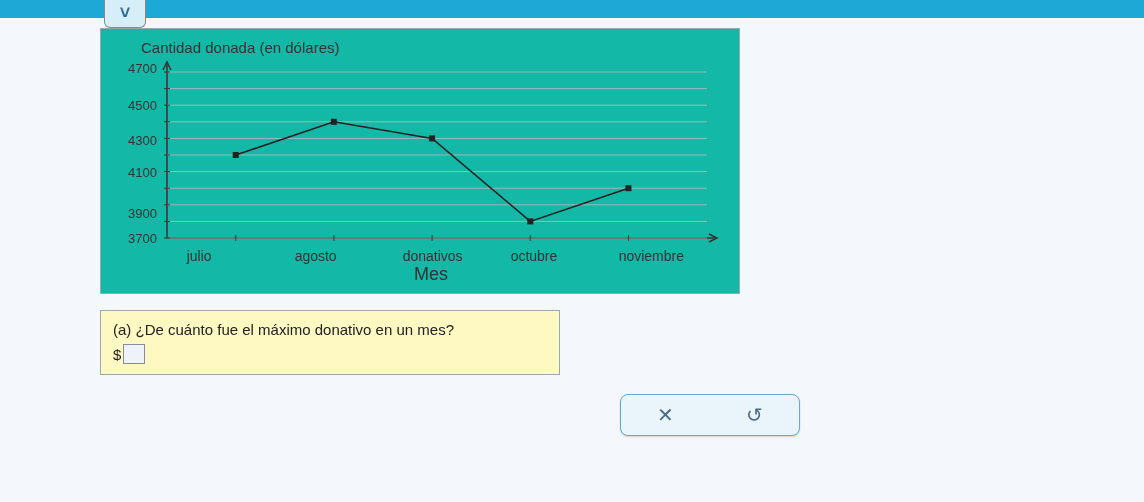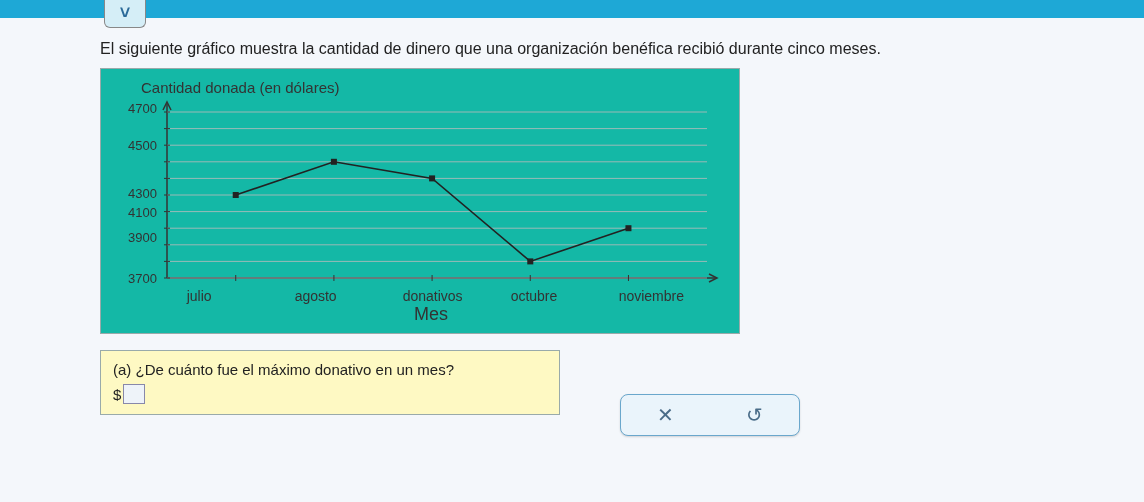--- a/index.html
+++ b/index.html
@@ -138,31 +138,30 @@
 </style>
 </head>
 <body>
 
 <div class="topbar"></div>
 <div class="tab">
   <span>˅</span>
 </div>
 
 <div class="content">
-  <div class="intro">El siguiente gráfico muestra la cantidad de dinero que una organización benéfica recibió durante cinco meses.</div>
 
   <div class="chart-box">
     <div class="chart-title">Cantidad donada (en dólares)</div>
     <div class="chart-wrap">
       <div class="y-ticks" id="yticks" style="height: 190px;">
           <div class="y-tick" style="top: 10px;">4700</div>
           <div class="y-tick" style="top: 47.2px;">4500</div>
-          <div class="y-tick" style="top: 95px;">4300</div>
+          <div class="y-tick" style="top: 82px;">4300</div>
           <div class="y-tick" style="top: 113.6px;">4100</div>
-          <div class="y-tick" style="top: 139px;">3900</div>
+          <div class="y-tick" style="top: 155px;">3900</div>
           <div class="y-tick" style="top: 180px;">3700</div>
         </div>
       <svg class="plot" id="plot" width="560" height="190">
           <line x1="6" y1="6" x2="6" y2="180" stroke="#333" stroke-width="1.5"></line>
           <polyline points="2,12 6,4 10,12" fill="none" stroke="#333" stroke-width="1.5"></polyline>
           <line x1="6" y1="180" x2="556" y2="180" stroke="#333" stroke-width="1.5"></line>
           <polyline points="548,176 556,180 548,184" fill="none" stroke="#333" stroke-width="1.5"></polyline>
           <line x1="6" y1="180" x2="546" y2="180" stroke="#bbb" stroke-width="0.8"></line>
           <line x1="3" y1="180" x2="9" y2="180" stroke="#333" stroke-width="1"></line>
           <line x1="6" y1="163.4" x2="546" y2="163.4" stroke="#bbb" stroke-width="0.8"></line>

